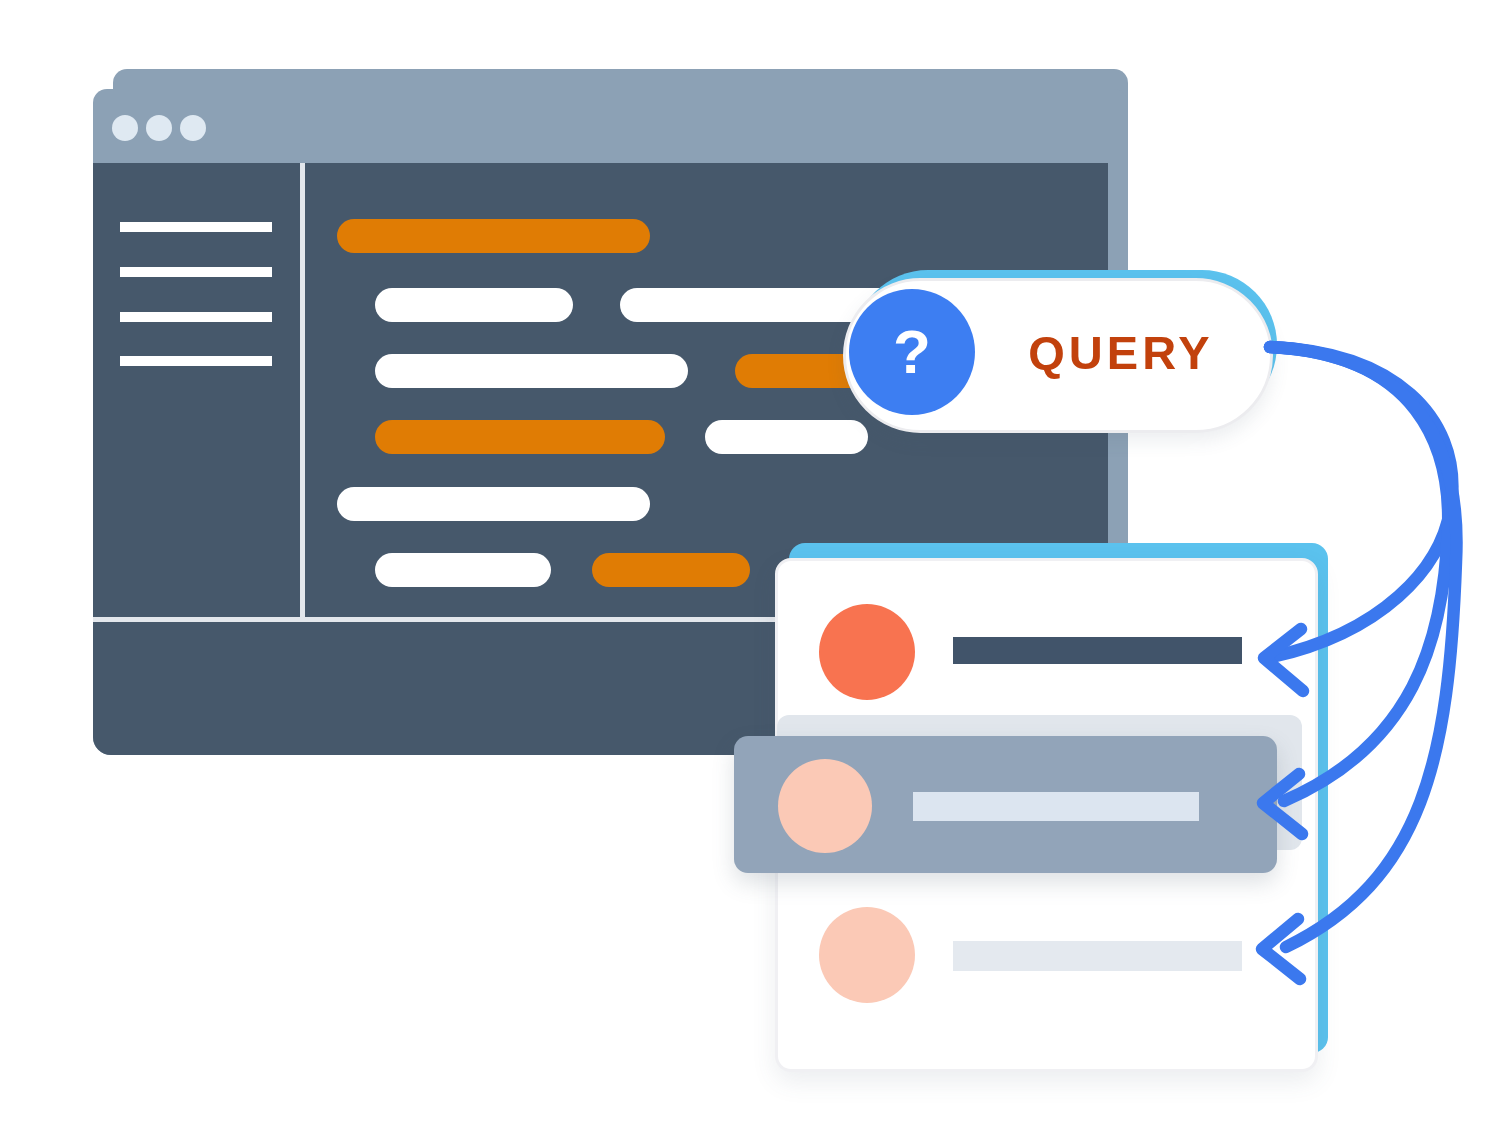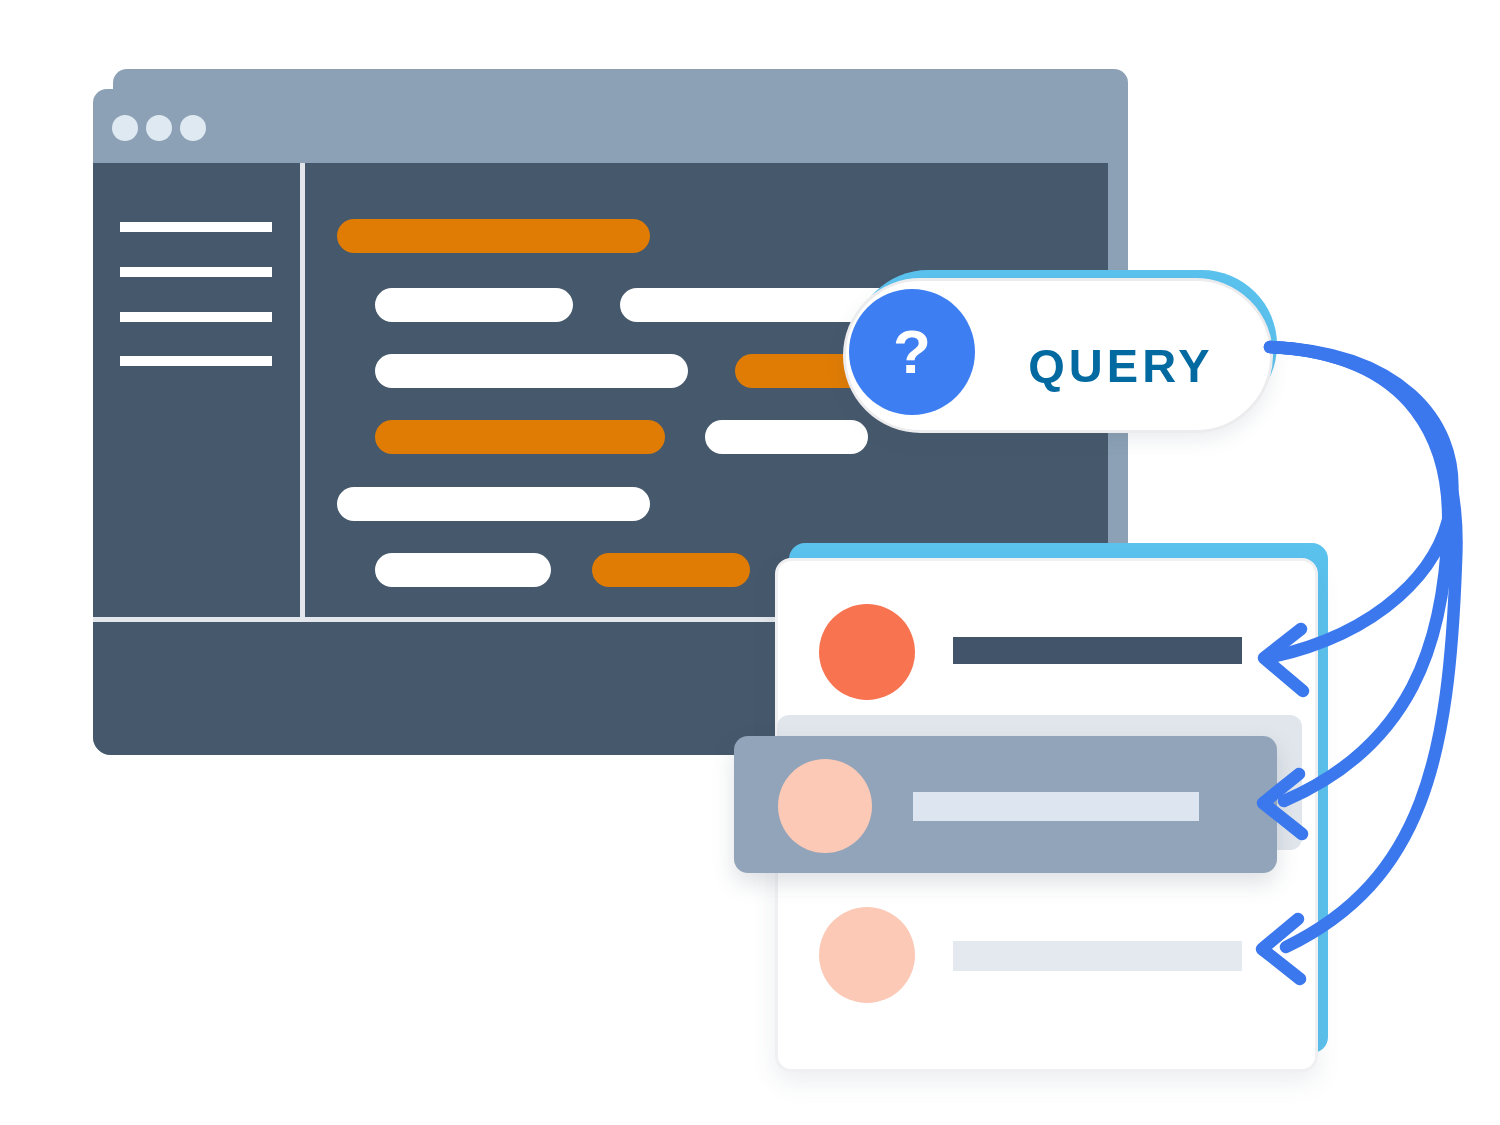--- a/index.html
+++ b/index.html
@@ -83,21 +83,21 @@
     <div class="abs" style="position: absolute; left: 913px; top: 792px; width: 286px; height: 29px; border-radius: 0px; background: rgb(220, 229, 240);"></div>
 
     <div class="abs dot" style="position: absolute; left: 819px; top: 907px; width: 96px; height: 96px; border-radius: 50%; background: rgb(251, 201, 182);"></div>
     <div class="abs" style="position: absolute; left: 953px; top: 941px; width: 289px; height: 30px; border-radius: 0px; background: rgb(228, 233, 239);"></div>
   </div>
 
   <div>
     <div class="abs pill-back" style="position: absolute; left: 853px; top: 270px; width: 424px; height: 150px; background: rgb(91, 194, 238);"></div>
     <div class="abs pill" style="position: absolute; left: 843px; top: 278px; width: 424px; height: 149px;"></div>
     <div class="abs pill-circle" style="position: absolute; left: 849px; top: 289px; width: 126px; height: 126px; border-radius: 50%; background: rgb(61, 126, 242);">?</div>
-    <div class="abs pill-label" style="position: absolute; left: 975px; top: 291px; width: 292px; height: 149px; color: #0369a1;">QUERY</div>
+    <div class="abs pill-label" style="position: absolute; left: 975px; top: 278px; width: 292px; height: 149px; color: #c2410c;">QUERY</div>
   </div>
 
   <svg class="overlay" width="1500" height="1125" viewBox="0 0 1500 1125" id="arrows-svg">
       <g>
         <path d="M 1270 347 C 1396 352 1458 418 1452 497 C 1446 572 1375 634 1272 657" fill="none" stroke="#3B78EE" stroke-width="12.5" stroke-linecap="round" stroke-linejoin="round"></path>
         <path d="M 1301 629 L 1264 658 L 1303 691" fill="none" stroke="#3B78EE" stroke-width="12.5" stroke-linecap="round" stroke-linejoin="round"></path>
       </g>
       <g>
         <path d="M 1270 347 C 1418 354 1451 448 1448 528 C 1444 642 1412 746 1284 801" fill="none" stroke="#3B78EE" stroke-width="12.5" stroke-linecap="round" stroke-linejoin="round"></path>
         <path d="M 1299 774 L 1263 803 L 1302 834" fill="none" stroke="#3B78EE" stroke-width="12.5" stroke-linecap="round" stroke-linejoin="round"></path>

